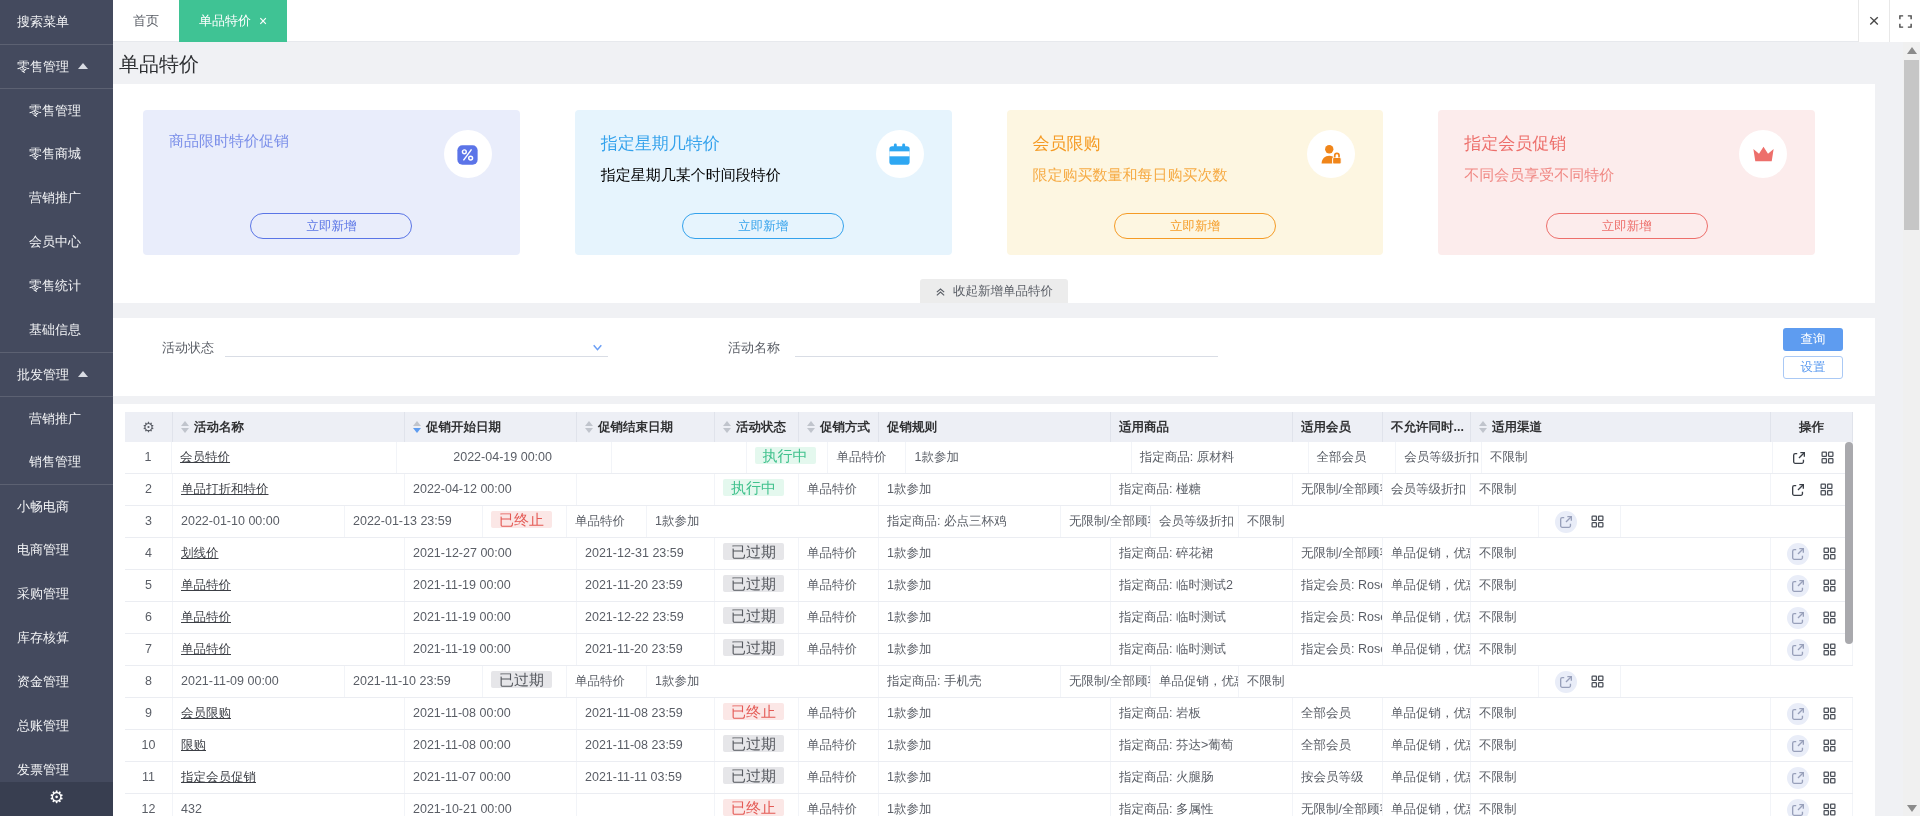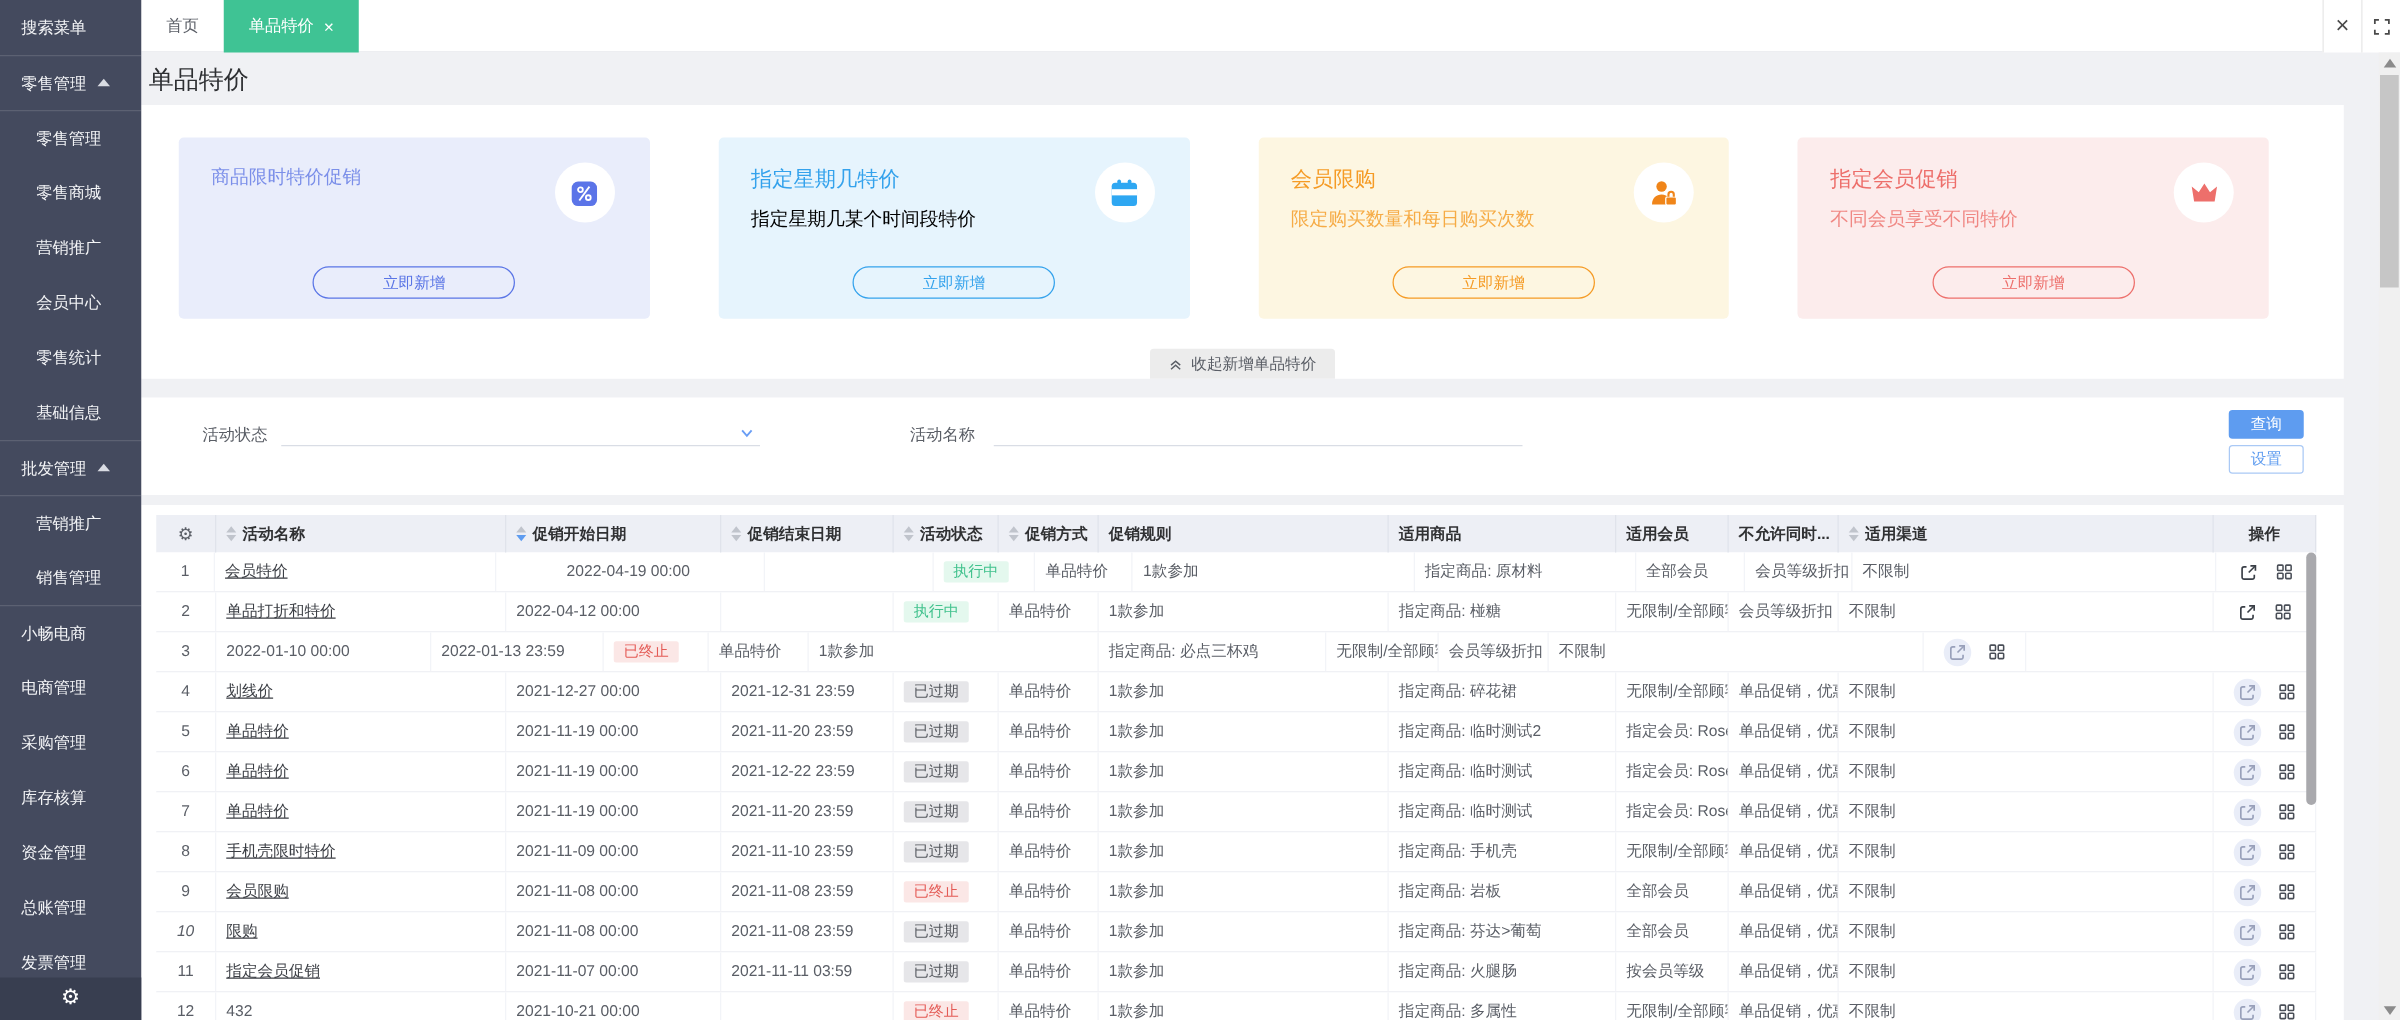--- a/index.html
+++ b/index.html
@@ -72,21 +72,21 @@
   .caret-down { width:0; height:0; border-left:4px solid transparent; border-right:4px solid transparent;
     border-top:5px solid #c0c4cc; }
   .caret-down.active { border-top-color:#5e9cf0; }
   .gear-glyph { font-size:14px; color:#5a5e66; width:100%; text-align:center; }
 
   .tr { display:flex; height:32px; border-bottom:1px solid #ebedf2; width:1728px; background:#fff; }
   .td { font-size:12.5px; color:#5a5e66; padding:0 8px; white-space:nowrap; overflow:hidden;
     line-height:31px; border-right:1px solid #f2f4f8; }
   .td.center { text-align:center; }
   .name-link { color:#3c3f45; text-decoration:underline; cursor:pointer; }
-  .badge { display:inline-block; line-height:17px; padding:0 8px; border-radius:2px; font-size:12px; }
+  .badge { display:inline-block; line-height:17px; padding:0 8px; border-radius:2px; font-size:15px; }
   .badge.running   { background:#e4f8ee; color:#42c28e; }
   .badge.terminated{ background:#fbe7e6; color:#e45b56; }
   .badge.expired   { background:#e6e6e9; color:#55585e; }
   .ops { display:flex; gap:13px; justify-content:center; align-items:center; }
   .icon-btn { display:flex; align-items:center; justify-content:center; cursor:pointer; }
   .export-off { width:22px; height:22px; border-radius:50%; background:#e9edf8; }
   .table-scrollbar { position:absolute; left:1732px; top:38px; width:8px; height:202px;
     background:#a9a9ad; border-radius:4px; cursor:pointer; }
 
   
@@ -517,21 +517,20 @@
                       <rect x="2.5" y="10.3" width="5.2" height="5.2" rx="0.8"></rect>
                       <rect x="10.3" y="10.3" width="5.2" height="5.2" rx="0.8"></rect>
                     </g>
                   </svg>
                 </span>
               </div>
             </div>
           </div>
           <div class="tr">
             <div class="td center" style="width: 48px;">8</div>
-            <div class="td" style="width: 232px;"><span class="name-link">手机壳限时特价</span></div>
             <div class="td" style="width: 172px;">2021-11-09 00:00</div>
             <div class="td" style="width: 138px;">2021-11-10 23:59</div>
             <div class="td" style="width: 84px;"><span class="badge expired">已过期</span></div>
             <div class="td" style="width: 80px;">单品特价</div>
             <div class="td" style="width: 232px;">1款参加</div>
             <div class="td" style="width: 182px;">指定商品: 手机壳</div>
             <div class="td" style="width: 90px;">无限制/全部顾客</div>
             <div class="td" style="width: 88px;">单品促销，优惠券</div>
             <div class="td" style="width: 300px;">不限制</div>
             <div class="td" style="width: 82px; line-height: normal; display: flex; align-items: center;">
@@ -584,21 +583,21 @@
                       <rect x="10.3" y="2.5" width="5.2" height="5.2" rx="0.8"></rect>
                       <rect x="2.5" y="10.3" width="5.2" height="5.2" rx="0.8"></rect>
                       <rect x="10.3" y="10.3" width="5.2" height="5.2" rx="0.8"></rect>
                     </g>
                   </svg>
                 </span>
               </div>
             </div>
           </div>
           <div class="tr">
-            <div class="td center" style="width: 48px; font-style: italic;">10</div>
+            <div class="td center" style="width: 48px;">10</div>
             <div class="td" style="width: 232px;"><span class="name-link">限购</span></div>
             <div class="td" style="width: 172px;">2021-11-08 00:00</div>
             <div class="td" style="width: 138px;">2021-11-08 23:59</div>
             <div class="td" style="width: 84px;"><span class="badge expired">已过期</span></div>
             <div class="td" style="width: 80px;">单品特价</div>
             <div class="td" style="width: 232px;">1款参加</div>
             <div class="td" style="width: 182px;">指定商品: 芬达&gt;葡萄</div>
             <div class="td" style="width: 90px;">全部会员</div>
             <div class="td" style="width: 88px;">单品促销，优惠券</div>
             <div class="td" style="width: 300px;">不限制</div>

